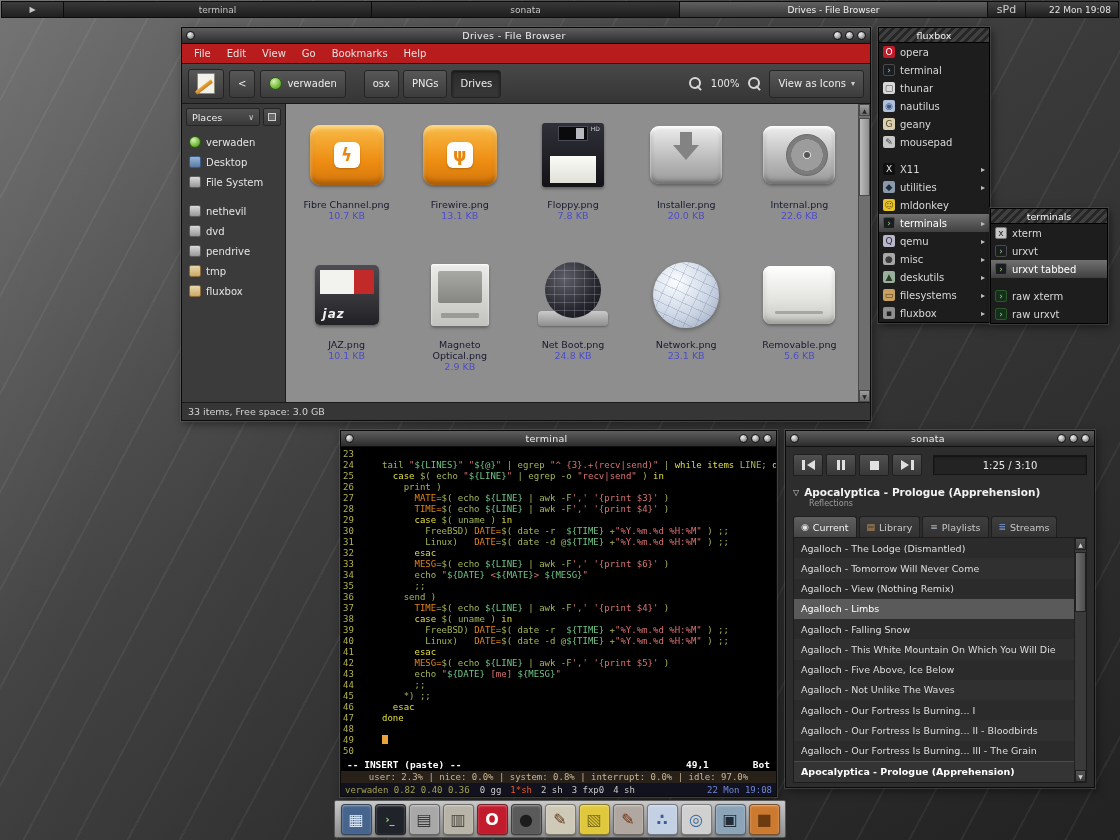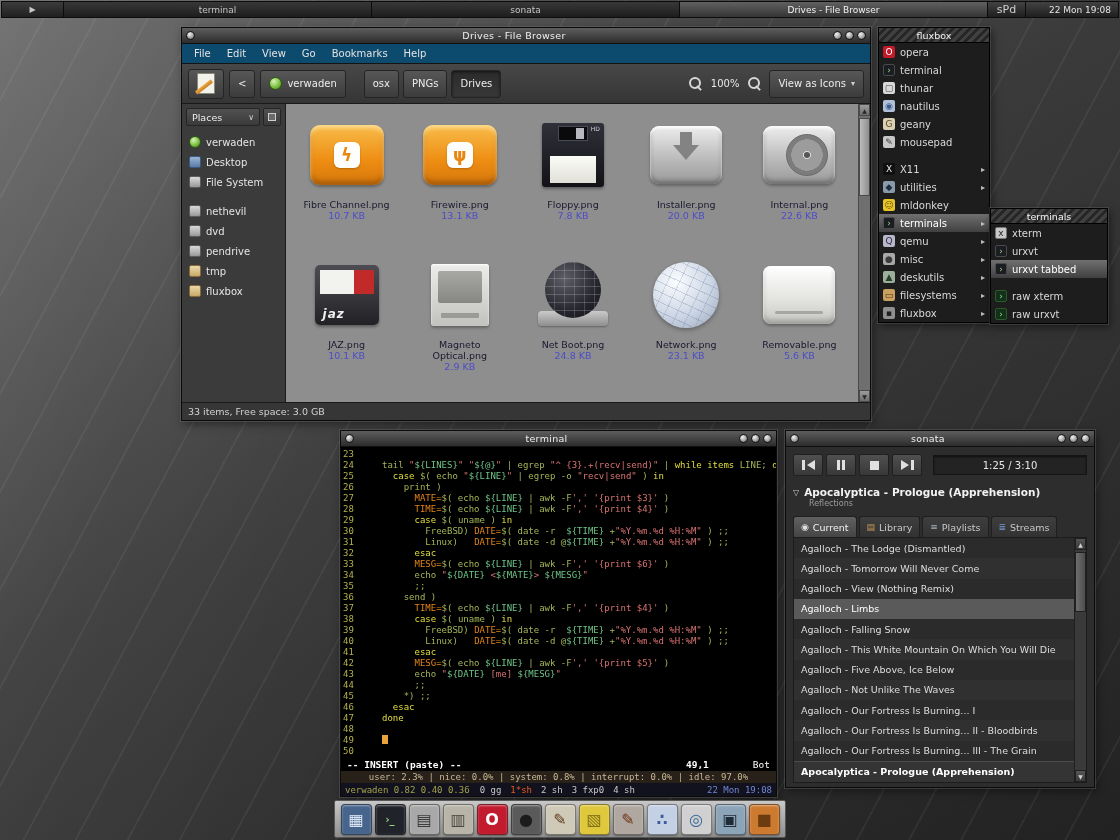--- a/index.html
+++ b/index.html
@@ -26,21 +26,21 @@
 
 .window{position:absolute;border:1px solid #0a0a0a;background:#2e2e2e;display:flex;flex-direction:column;box-shadow:0 0 0 1px rgba(120,120,120,.35),2px 3px 9px rgba(0,0,0,.45)}
 .titlebar{height:16px;flex:none;background:linear-gradient(#5e5e5e,#2c2c2c);border-bottom:1px solid #101010;display:flex;align-items:center}
 .titlebar .title{flex:1;text-align:center;font-size:9.5px;color:#f0f0f0;letter-spacing:.3px}
 .wbtn{width:9px;height:9px;flex:none;border-radius:50%;background:radial-gradient(circle at 35% 30%,#f2f2f2,#a6a6a6 55%,#565656);border:1px solid #141414;display:inline-block}
 .tb-left{margin-left:4px}
 .wbtn-group{display:flex;gap:3px;margin-right:4px}
 
 
 #win-files{left:181px;top:27px;width:690px;height:394px}
-.fb-menubar{height:20px;flex:none;background:#0c4a6e;display:flex;align-items:center;padding-left:4px;border-bottom:1px solid #141414}
+.fb-menubar{height:20px;flex:none;background:#b91c1c;display:flex;align-items:center;padding-left:4px;border-bottom:1px solid #141414}
 .fb-menubar .mitem{padding:0 8px;height:100%;display:flex;align-items:center;font-size:10px;color:#e2e2e2}
 .fb-toolbar{height:40px;flex:none;background:linear-gradient(#484848,#353535);border-bottom:1px solid #1a1a1a;display:flex;align-items:center;padding:0 6px;gap:5px}
 .tbtn{height:28px;background:linear-gradient(#575757,#3c3c3c);border:1px solid #242424;border-radius:3px;color:#ececec;font-size:10px;display:flex;align-items:center;justify-content:center;padding:0 8px;gap:5px}
 .tbtn.pressed{background:linear-gradient(#2b2b2b,#383838);box-shadow:inset 0 1px 3px rgba(0,0,0,.6)}
 .tbtn.icon-only{width:36px;height:30px}
 .tb-gap{width:8px}
 .tb-spring{flex:1}
 .np{width:18px;height:21px;position:relative;display:inline-block}
 .np-page{position:absolute;inset:0;background:#f2f2ea;border:1px solid #8a8a7a;border-radius:1px;display:block}
 .np-pencil{position:absolute;left:-3px;bottom:5px;width:20px;height:4px;background:linear-gradient(#f0b040,#c87820);transform:rotate(-38deg);border-radius:1px;display:block}
@@ -125,21 +125,21 @@
 .tline{height:11px;display:flex;white-space:pre;font-size:9px}
 .lnum{width:16px;flex:none;text-align:left;color:#b5b14a;margin-right:23px}
 .lcode{color:#a3b657}
 .lcode .str{color:#d97272;font-style:normal}
 .lcode .shv{color:#6fc487;font-style:normal}
 .lcode .kw{color:#e3df3f;font-weight:normal}
 .lcode .asn{color:#e0831a;font-weight:normal}
 .cursor{display:inline-block;width:6px;height:9px;background:#e8a33d}
 .vim-status{height:13px;flex:none;display:flex;align-items:center;background:#000;color:#fff;font-size:9.5px;font-weight:bold;padding:0 6px}
 .vim-pos{margin-left:auto;margin-right:44px;font-weight:bold}
-.vim-scroll{font-weight:normal}
+.vim-scroll{font-weight:bold}
 .cpu-stats{height:12px;flex:none;background:#27211a;color:#cbb795;font-size:9px;display:flex;align-items:center;justify-content:center}
 .screen-bar{height:13px;flex:none;background:#12121e;display:flex;align-items:center;font-size:9px;padding:0 4px;gap:10px}
 .sb-host{color:#a3a24a}
 .sb-tabs{display:flex;gap:9px;color:#c8c8c8}
 .sb-tab.active{color:#e85a20}
 .sb-clock{margin-left:auto;color:#6f86d6}
 
 
 #win-sonata{left:785px;top:430px;width:310px;height:358px}
 .sn-body{flex:1;background:#2d2d2d;padding:7px 7px 4px;display:flex;flex-direction:column;min-height:0}

